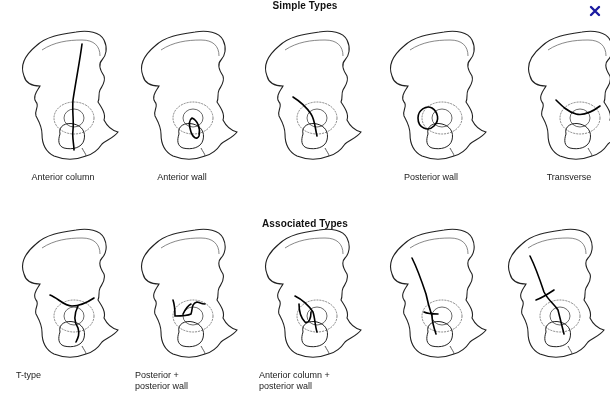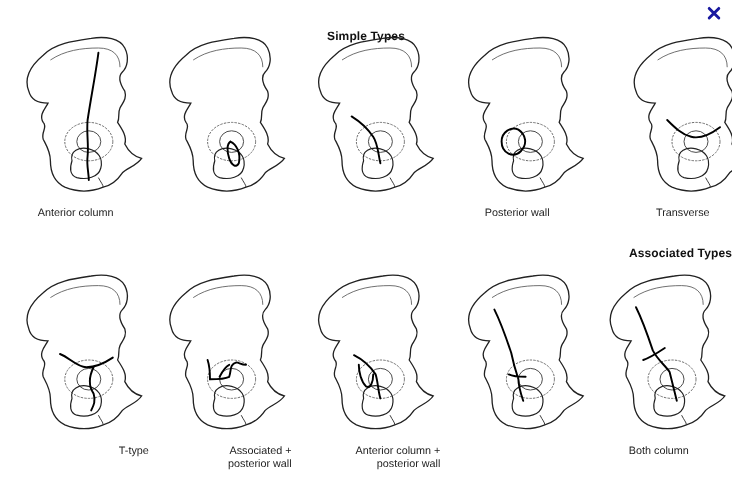--- a/index.html
+++ b/index.html
@@ -1,32 +1,32 @@
 <!DOCTYPE html>
 <html><head>
 <meta charset="utf-8">
 <style>
   html, body { margin: 0; padding: 0; background: #ffffff; }
   body { width: 610px; height: 404px; position: relative; overflow: hidden;
          font-family: "Liberation Sans", sans-serif; color: #111; }
   .section-title { position: absolute; left: 0; width: 610px; text-align: center;
          font-size: 10px; font-weight: bold; letter-spacing: 0.1px; }
-  #title-simple { top: 25px; }
-  #title-assoc { top: 206px; text-align: right; }
+  #title-simple { top: 0; }
+  #title-assoc { top: 218px; }
   .close-btn { position: absolute; right: 6px; top: 2px; width: 18px; height: 18px;
          cursor: pointer; display: flex; align-items: center; justify-content: center; }
   .row { position: absolute; left: 0; width: 482px; height: 190px; }
   #row-simple { top: 20px; }
   #row-assoc { top: 218px; }
   .fig { position: absolute; top: 0; width: 122px; height: 190px; }
   .fig svg { position: absolute; left: 0; top: 0; width: 122px; height: 150px; }
   .cap { position: absolute; top: 152px; left: 0; width: 122px; font-size: 9px;
          line-height: 11px; color: #222; white-space: pre-line; }
   .cap.center { text-align: center; }
-  .cap.left { text-align: right; padding-left: 14px; box-sizing: border-box; }
+  .cap.left { text-align: left; padding-left: 14px; box-sizing: border-box; }
 </style>
 </head>
 <body>
 
 <svg width="0" height="0" style="position:absolute">
   <defs>
     <symbol id="pelvis" viewBox="0 0 122 150">
 
       <path d="M22,56 C18,46 22,36 34,26 C44,16 60,14 74,12 C86,10 98,12 102,20
                C106,28 104,36 100,40 C96,44 98,50 102,56 C104,62 100,66 98,70
@@ -62,20 +62,21 @@
         <use href="#pelvis"></use>
         <path d="M80,24 C78,40 74,60 71,80 C70,92 72,100 71,110 C70,118 72,124 72,130" fill="none" stroke="#000" stroke-width="1.6" stroke-linecap="round"></path>
       </svg>
       <div class="cap center">Anterior column</div>
     </div>
     <div class="fig" style="left: 121px;">
       <svg viewBox="0 0 122 150">
         <use href="#pelvis"></use>
         <path d="M71,98 C76,100 80,108 78,116 C76,120 72,118 70,112 C68,106 68,100 71,98" fill="none" stroke="#000" stroke-width="1.6" stroke-linecap="round"></path>
       </svg>
+      <div class="cap center">Anterior wall</div>
     </div>
     <div class="fig" style="left: 245px;">
       <svg viewBox="0 0 122 150">
         <use href="#pelvis"></use>
         <path d="M48,77 C56,82 62,88 66,94 C70,100 70,108 72,116" fill="none" stroke="#000" stroke-width="1.6" stroke-linecap="round"></path>
       </svg>
     </div>
     <div class="fig" style="left: 370px;">
       <svg viewBox="0 0 122 150">
         <use href="#pelvis"></use>
@@ -100,21 +101,21 @@
         <use href="#pelvis"></use>
         <path d="M48,77 C56,80 62,88 70,88 C78,88 86,84 92,80 M76,88 C72,96 72,104 76,110 C78,116 76,120 74,124" fill="none" stroke="#000" stroke-width="1.6" stroke-linecap="round"></path>
       </svg>
       <div class="cap left">T-type</div>
     </div>
     <div class="fig" style="left: 121px;">
       <svg viewBox="0 0 122 150">
         <use href="#pelvis"></use>
         <path d="M52,82 C54,88 54,92 54,98 C58,98 66,98 70,96 C72,90 70,86 76,84 C78,84 80,86 84,86 M62,96 C64,92 66,88 70,86" fill="none" stroke="#000" stroke-width="1.6" stroke-linecap="round"></path>
       </svg>
-      <div class="cap left">Associated +
+      <div class="cap left">Posterior +
 posterior wall</div>
     </div>
     <div class="fig" style="left: 245px;">
       <svg viewBox="0 0 122 150">
         <use href="#pelvis"></use>
         <path d="M50,78 C58,82 64,88 68,94 C70,100 70,108 72,114 M54,86 C54,92 56,100 60,104 C64,106 66,100 66,94" fill="none" stroke="#000" stroke-width="1.6" stroke-linecap="round"></path>
       </svg>
       <div class="cap left">Anterior column +
 posterior wall</div>
     </div>
@@ -122,15 +123,14 @@
       <svg viewBox="0 0 122 150">
         <use href="#pelvis"></use>
         <path d="M42,40 C48,52 52,64 56,76 C58,86 60,92 62,98 C62,104 64,110 66,116 M54,94 C58,96 64,96 68,96" fill="none" stroke="#000" stroke-width="1.6" stroke-linecap="round"></path>
       </svg>
     </div>
     <div class="fig" style="left: 488px;">
       <svg viewBox="0 0 122 150">
         <use href="#pelvis"></use>
         <path d="M42,38 C48,50 52,62 56,74 C60,82 66,86 70,92 C72,100 74,108 76,116 M48,82 C54,80 60,76 66,72" fill="none" stroke="#000" stroke-width="1.6" stroke-linecap="round"></path>
       </svg>
-      <div class="cap center">Both column</div>
     </div>
   </div>
 
 </body></html>

